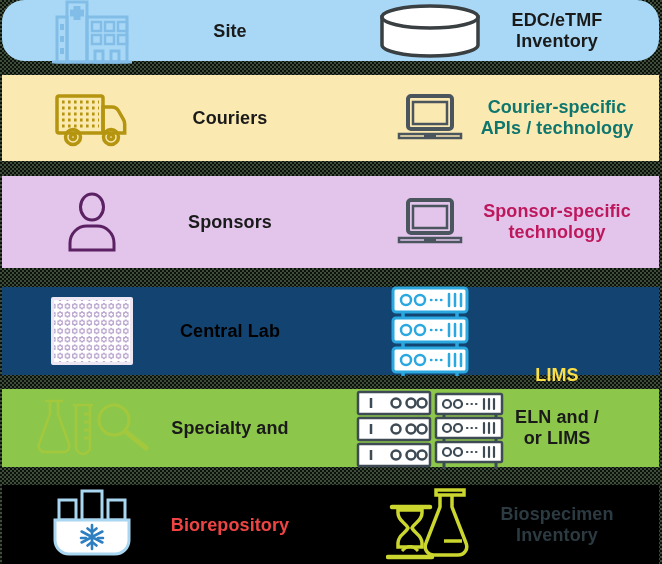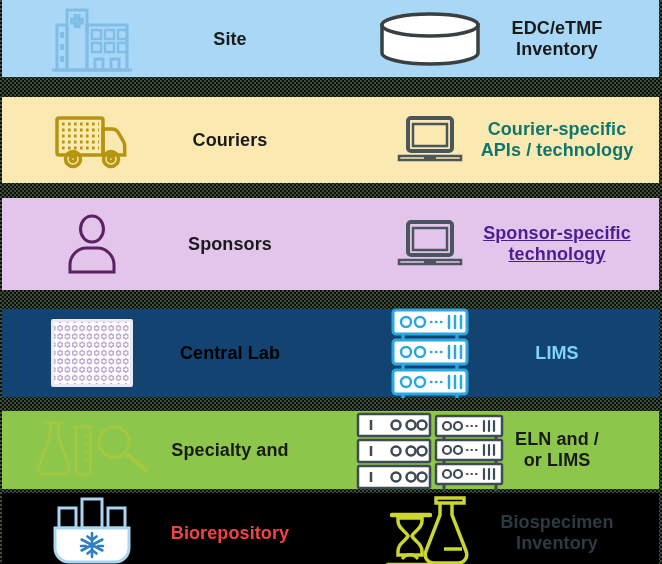--- a/index.html
+++ b/index.html
@@ -11,25 +11,25 @@
   #poster{
     position:relative;width:662px;height:564px;
     background-color:var(--noise-dark);
     background-image:repeating-conic-gradient(var(--noise-dark) 0% 25%, var(--noise-green) 0% 50%);
     background-size:4px 4px;
   }
   .band{
     position:relative;
     margin:0 3px 0 2px;
   }
-  .band.r1{height:77px;margin-bottom:20px;}
+  .band.r1{height:61px;margin-bottom:14px;border-radius:22px;}
   .band.r2{height:86px;margin-bottom:15px;}
   .band.r3{height:92px;margin-bottom:19px;}
   .band.r4{height:88px;margin-bottom:14px;}
-  .band.r5{height:78px;margin-bottom:4px;}
+  .band.r5{height:78px;margin-bottom:18px;}
   .band.r6{height:79px;}
   .slot{position:absolute;top:50%;transform:translateY(-50%);display:flex;align-items:center;justify-content:center;}
   .icon-left{left:0;width:180px;}
   .label-left{left:148px;width:160px;}
   .icon-right{left:340px;width:176px;}
   .label-right{left:472px;width:166px;}
   .label{
     text-align:center;font-size:18px;font-weight:700;line-height:21px;
     letter-spacing:.1px;
   }
@@ -142,21 +142,21 @@
         </span>
     </div>
     <div class="slot icon-right">
       <svg width="66" height="50" viewBox="0 0 66 50" style="color:var(--laptop-slate)" fill="none" stroke="currentColor">
         <rect x="11" y="3" width="44" height="33" rx="3" stroke-width="4"></rect>
         <rect x="16" y="9" width="34" height="22" stroke-width="2.5"></rect>
         <path d="M2 41 h62 v4 H2 z" stroke-width="2.5"></path>
         <rect x="27" y="41" width="12" height="3.5" fill="currentColor" stroke="none"></rect>
       </svg>
     </div>
-    <div class="slot label-right label" style="color: #4c1d95; text-decoration: underline;">
+    <div class="slot label-right label" style="color: #be185d;">
       <span>
           <span class="line">Sponsor-specific</span>
           <span class="line">technology</span>
         </span>
     </div>
   </div>
 
   <div class="band r4" style="background: rgb(19, 67, 112);">
     <div class="slot icon-left">
       <div class="microplate"></div>
@@ -181,21 +181,21 @@
           <path d="M41 14h.4 M46 14h.4 M51 14h.4 M59 8v12 M65 8v12 M71 8v12"></path>
           <circle cx="16" cy="44" r="5"></circle>
             <circle cx="30" cy="44" r="5"></circle>
           <path d="M41 44h.4 M46 44h.4 M51 44h.4 M59 38v12 M65 38v12 M71 38v12"></path>
           <circle cx="16" cy="74" r="5"></circle>
             <circle cx="30" cy="74" r="5"></circle>
           <path d="M41 74h.4 M46 74h.4 M51 74h.4 M59 68v12 M65 68v12 M71 68v12"></path>
         </g>
       </svg>
     </div>
-    <div class="slot label-right label" style="color: #7dd3fc;">
+    <div class="slot label-right label" style="color: #fde047; margin-top: 44px;">
       <span>
           <span class="line">LIMS</span>
           <span class="line"></span>
         </span>
     </div>
   </div>
 
   <div class="band r5" style="background: rgb(140, 198, 74);">
     <div class="slot icon-left">
       <svg width="124" height="64" viewBox="0 0 124 64" style="color:var(--lab-outline);opacity:.9" fill="none" stroke="currentColor" stroke-width="2.5">

